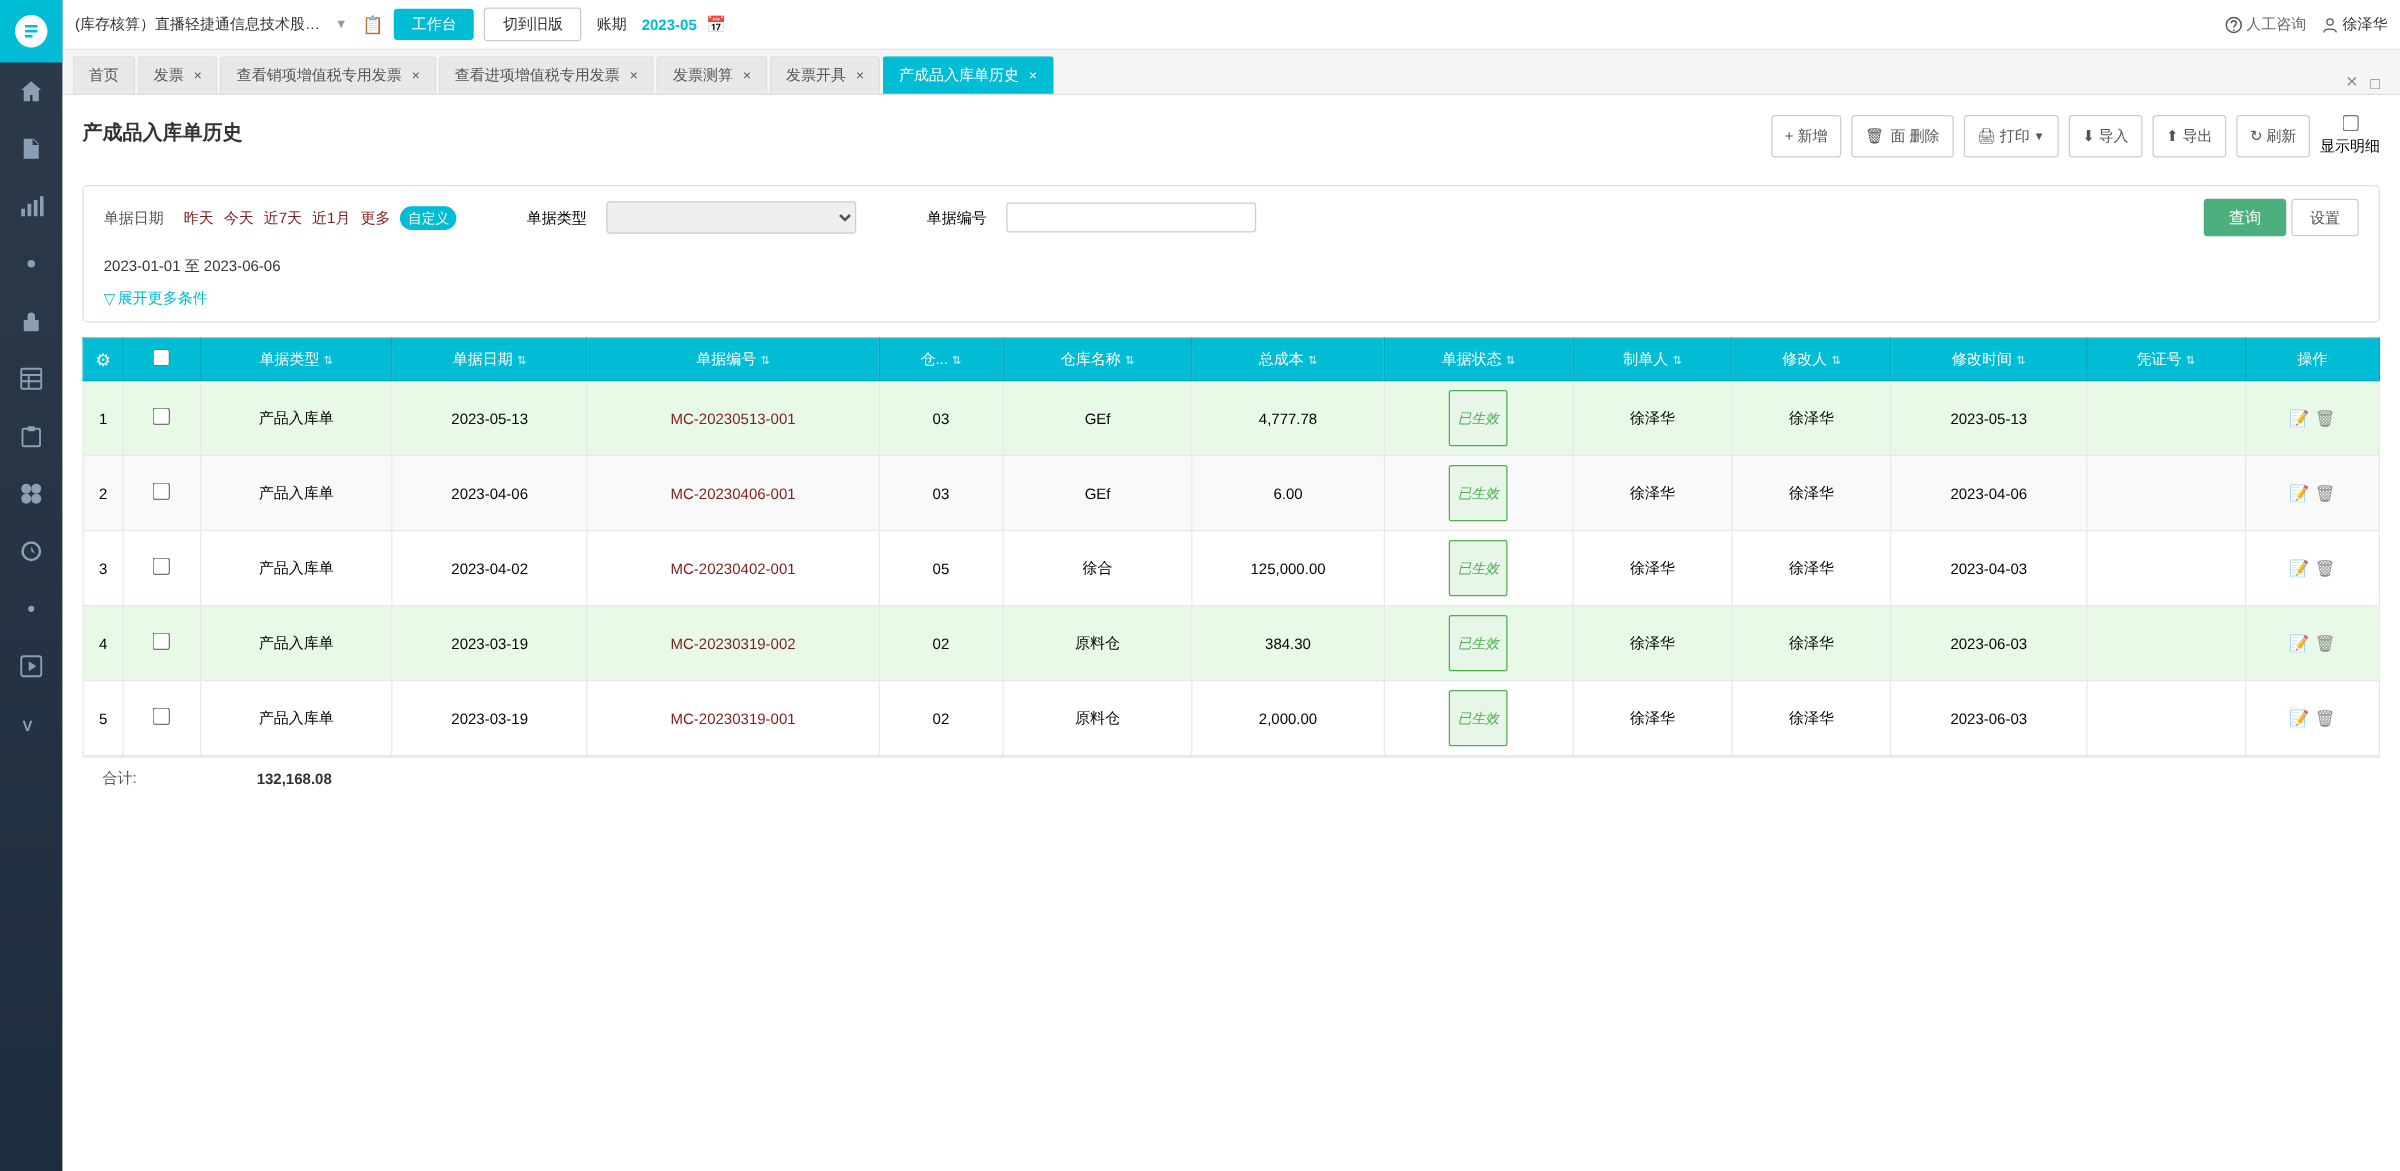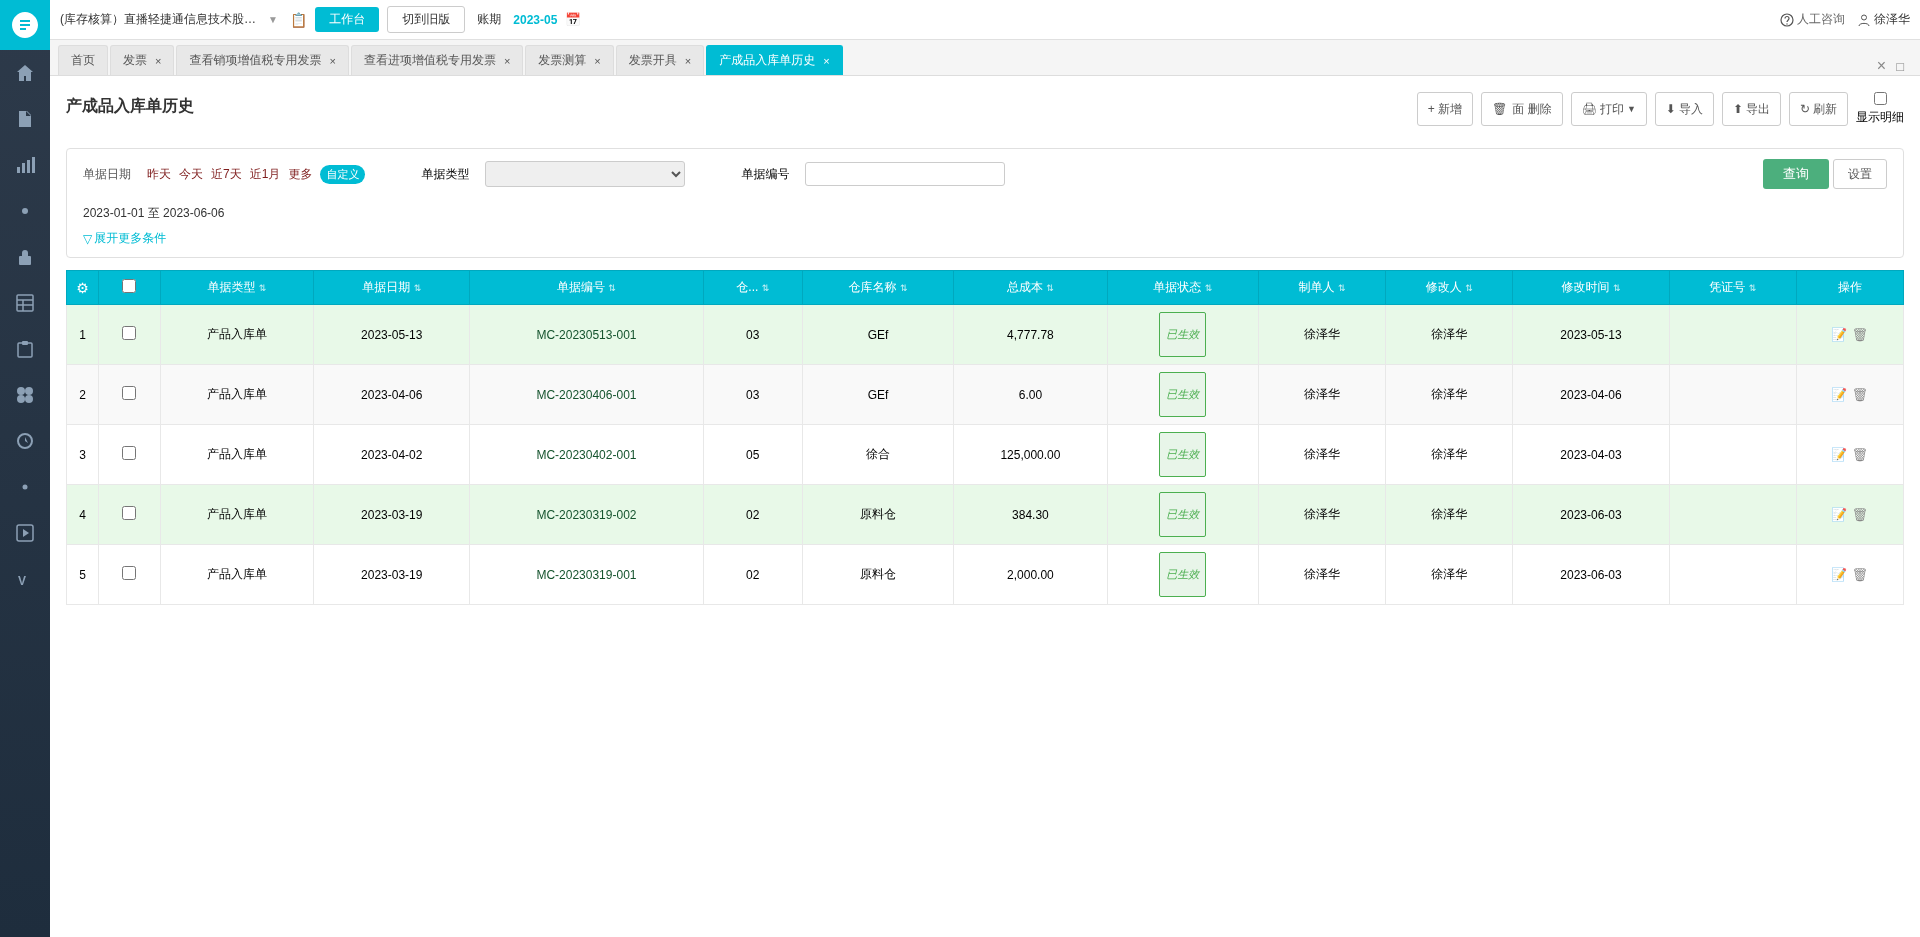--- a/index.html
+++ b/index.html
@@ -59,21 +59,21 @@
 
     
     .data-table { width: 100%; border-collapse: collapse; font-size: 12px; }
     .data-table thead tr { background: #00bcd4; color: white; }
     .data-table thead th { padding: 8px 8px; text-align: center; border: 1px solid #00a8be; font-weight: normal; white-space: nowrap; }
     .data-table thead th.settings-col { width: 32px; }
     .data-table tbody tr { background: white; }
     .data-table tbody tr:nth-child(even) { background: #f9f9f9; }
     .data-table tbody tr.highlighted { background: #e8f9e8; }
     .data-table tbody td { padding: 7px 8px; border: 1px solid #e8e8e8; text-align: center; }
-    .data-table tbody td a { color: #14532d; text-decoration: none; }
+    .data-table tbody td a { color: #7f1d1d; text-decoration: none; }
     .badge { display: inline-block; padding: 14px 6px; border-radius: 2px; font-size: 11px; font-style: italic; }
     .badge-green { background: #e8f5e9; color: #4caf50; border: 1px solid #4caf50; }
     .action-icons { display: flex; gap: 4px; justify-content: center; }
     .action-icon { cursor: pointer; color: #888; font-size: 13px; }
 
     
     .table-footer { border-top: 1px solid #e0e0e0; padding: 8px 16px; display: flex; align-items: center; gap: 16px; font-size: 12px; color: #555; background: #fff; }
     .total-label { color: #555; }
     .total-value { color: #333; font-weight: bold; margin-left: 80px; }
 
@@ -430,16 +430,20 @@
       <td>
         <div class="action-icons">
           <span class="action-icon" title="编辑">📝</span>
           <span class="action-icon" title="删除">🗑</span>
         </div>
       </td>
     </tr>
         </tbody>
     </table>
 
+    <div class="table-footer">
+      <span class="total-label">合计:</span>
+      <span class="total-value">132,168.08</span>
+    </div>
 
 
   </div>
 </div>
 
 </body></html>

